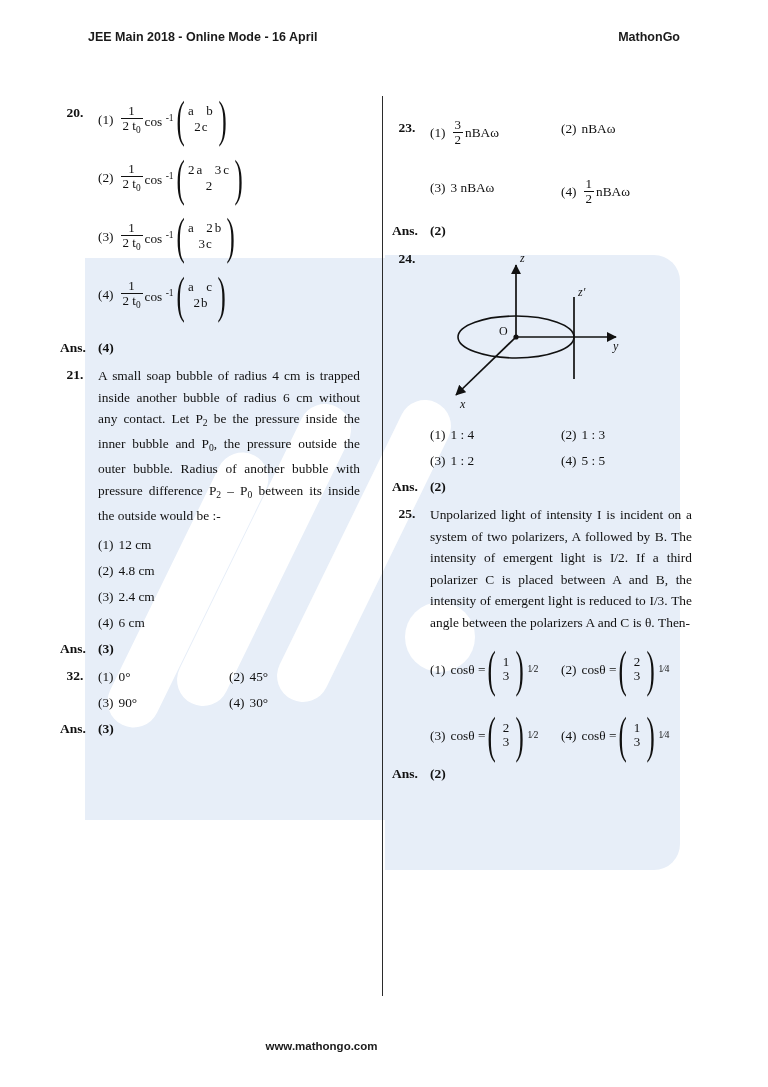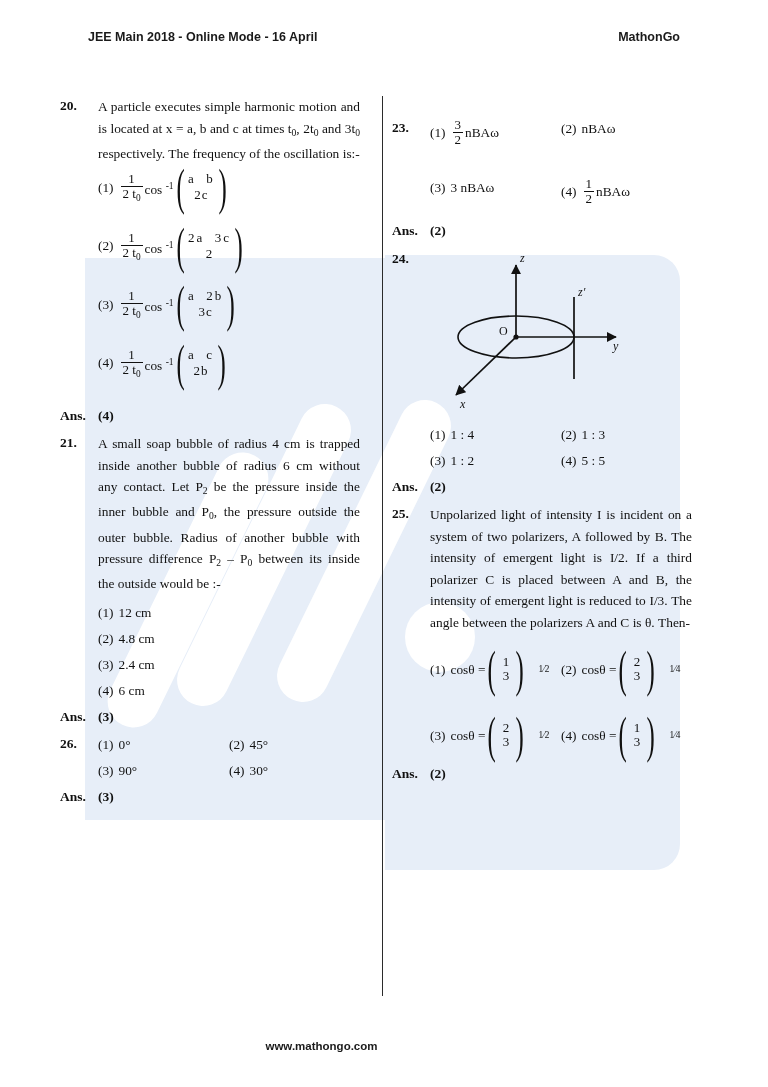--- a/index.html
+++ b/index.html
@@ -117,20 +117,21 @@
     margin-bottom: 4px;
   }
   .q-num {
     position: absolute;
     left: 0;
     top: 0;
     width: 30px;
     font-weight: bold;
     font-size: 13.5px;
     line-height: 20px;
+    text-align: center;
   }
   .q-body {
     margin-left: 38px;
     font-size: 13.4px;
     line-height: 21.5px;
     text-align: justify;
     text-justify: inter-word;
   }
   .q-body.jst { text-align-last: left; }
 
@@ -199,21 +200,21 @@
     font-size: 13px;
     margin: 0 1px;
   }
   .scanfrac .top { letter-spacing: 2px; }
   .scanfrac .bot { letter-spacing: 1px; }
 
   .pow {
     display: inline-block;
     font-size: 0.7em;
     vertical-align: 0.75em;
-    margin-left: 12px;
+    margin-left: 1px;
   }
   .pow .sl { font-size: 1em; }
 
   
   .fig-24 {
     margin: 8px 0 10px 28px;
     width: 250px;
     height: 165px;
     position: relative;
   }
@@ -238,23 +239,20 @@
       <div class="h-left">JEE Main 2018 - Online Mode - 16 April</div>
       <div class="h-right">MathonGo</div>
     </div>
 
     <div class="divider"></div>
 
     <div class="col col-left">
 
       <div class="q">
         <div class="q-num">20.</div>
-        <div class="q-body jst">
-          A particle executes simple harmonic motion and is located at x = a, b and c at times t<sub>0</sub>, 2t<sub>0</sub> and 3t<sub>0</sub> respectively. The frequency of the oscillation is:-
-        </div>
         <div class="opts">
 
           <div class="opt-row opt-stack">
             <div class="opt">
               <span class="opt-lbl">(1)</span>
               <span class="frac">
                 <span class="num">1</span>
                 <span class="den">2 t<sub>0</sub></span>
               </span>
               <span class="cosinv">cos&nbsp;<sup>-1</sup></span>
@@ -354,21 +352,21 @@
               <span>6 cm</span>
             </div>
           </div>
         </div>
         <div class="ans">
           <span class="ans-lbl">Ans.</span><span>(3)</span>
         </div>
       </div>
 
       <div class="q">
-        <div class="q-num">26.</div>
+        <div class="q-num">32.</div>
         <div class="opts">
           <div class="opt-row two-col">
             <div class="opt">
               <span class="opt-lbl">(1)</span>
               <span>0°</span>
             </div>
             <div class="opt">
               <span class="opt-lbl">(2)</span>
               <span>45°</span>
             </div>

